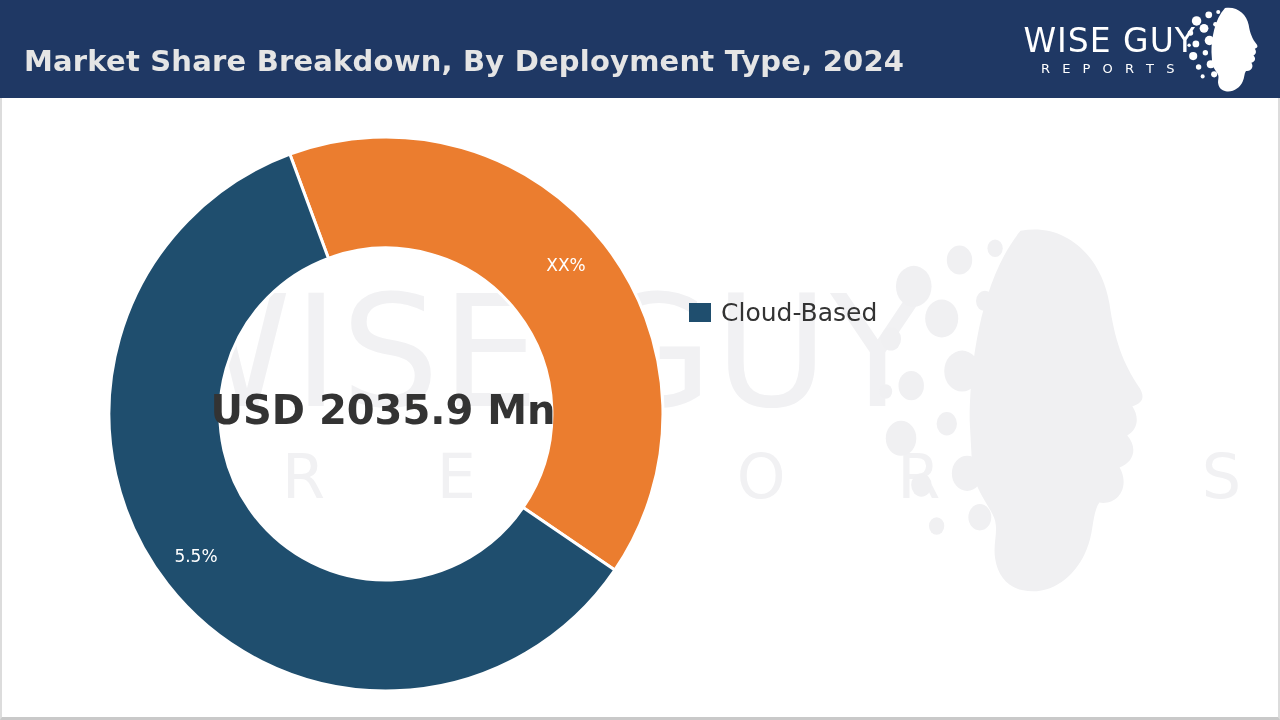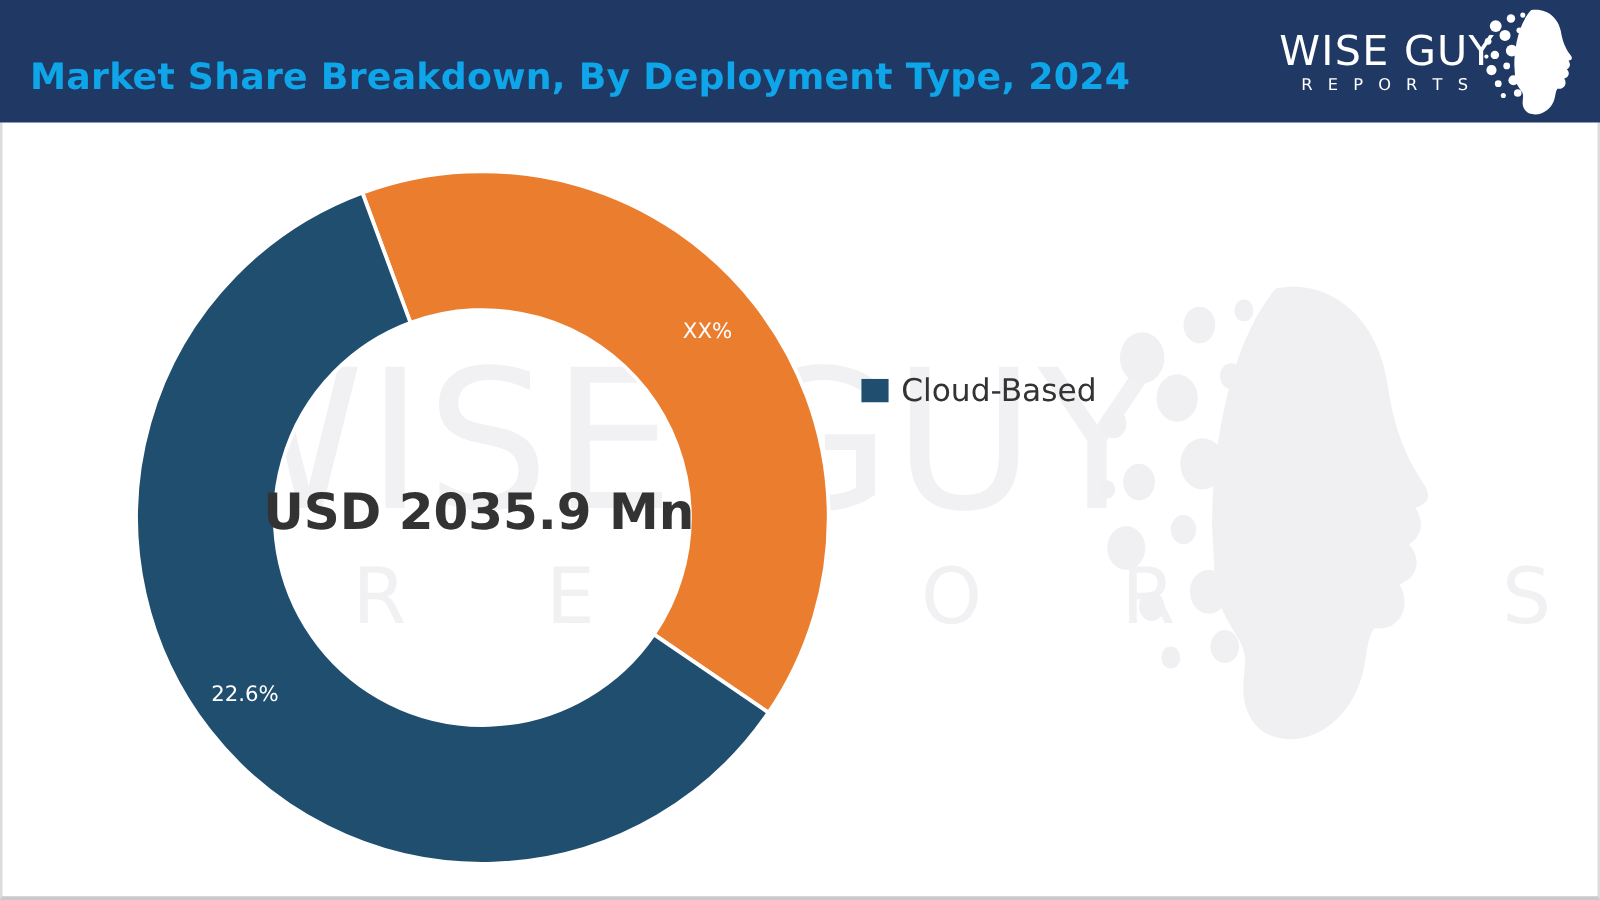--- a/index.html
+++ b/index.html
@@ -8,21 +8,21 @@
     font-family:"DejaVu Sans","Liberation Sans",sans-serif;
     background:#ffffff;
   }
   
   .header{
     position:absolute;left:0;top:0;width:1280px;height:98px;
     background:#1F3864;z-index:5;
   }
   .header .title{
     position:absolute;left:24px;top:0;height:121px;display:flex;align-items:center;
-    color:#0ea5e9;font-size:29px;font-weight:bold;letter-spacing:.2px;white-space:nowrap;
+    color:#e5e5e5;font-size:29px;font-weight:bold;letter-spacing:.2px;white-space:nowrap;
   }
   .logo{
     position:absolute;right:14px;top:4px;height:92px;display:flex;align-items:center;z-index:6;
   }
   .logo-text{display:flex;flex-direction:column;align-items:center;color:#fff;}
   .logo-line1{font-size:33px;font-weight:500;letter-spacing:1px;line-height:1.05;}
   .logo-line2{font-size:13px;font-weight:400;letter-spacing:4px;margin-top:2px;white-space:nowrap;}
   .logo-face{margin-left:-12px;color:#ffffff;}
   
   .content-frame{
@@ -111,21 +111,21 @@
   <svg class="wm wm-face" width="305" height="380" viewBox="0 0 120 130" preserveAspectRatio="none">
       <use href="#wgface"></use>
     </svg>
 
   <svg class="donut-svg" width="1280" height="720" viewBox="0 0 1280 720">
     <path d="M289.9,154.2 A277,277 0 0 1 614.8,570.1 L523.1,507.5 A166,166 0 0 0 328.4,258.3 Z" stroke="#ffffff" stroke-width="3" stroke-linejoin="round" fill="#EB7D2F"></path>
     <path d="M614.8,570.1 A277,277 0 1 1 289.9,154.2 L328.4,258.3 A166,166 0 1 0 523.1,507.5 Z" stroke="#ffffff" stroke-width="3" stroke-linejoin="round" fill="#1F4E6E"></path>
   </svg>
 
   <div class="slice-label" style="left:566px;top:265px;">XX%</div>
-  <div class="slice-label" style="left:196px;top:556px;">22.6%</div>
+  <div class="slice-label" style="left:196px;top:556px;">5.5%</div>
 
   <div class="center-label">USD 2035.9 Mn</div>
 
   <div class="legend-row" style="left:689px;top:258px;margin-top:40px;">
     <svg class="legend-swatch" width="22" height="19">
       <rect width="22" height="19" fill="#1F4E6E"></rect>
     </svg>
     <span class="legend-label">Cloud-Based</span>
   </div>
 

